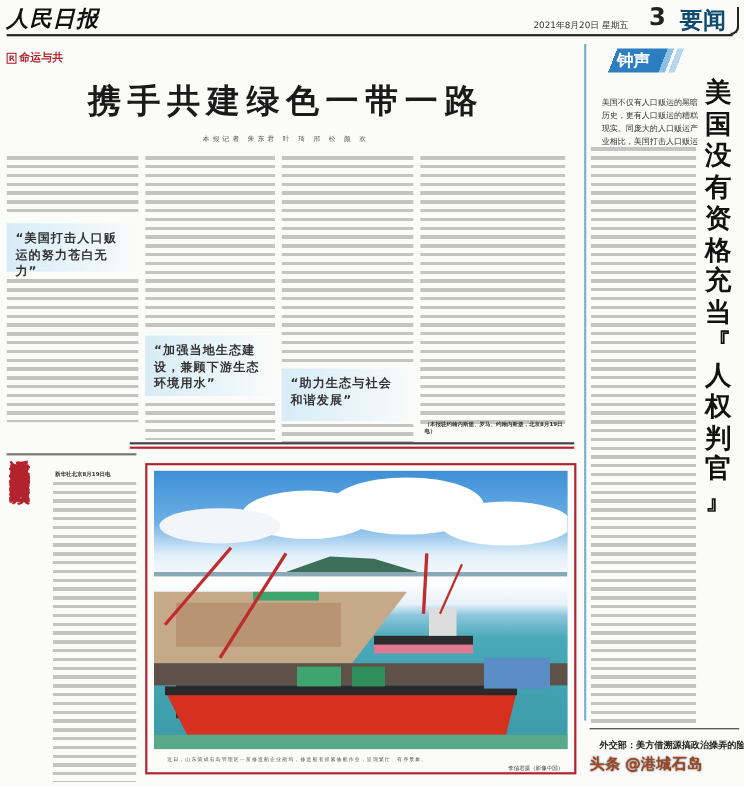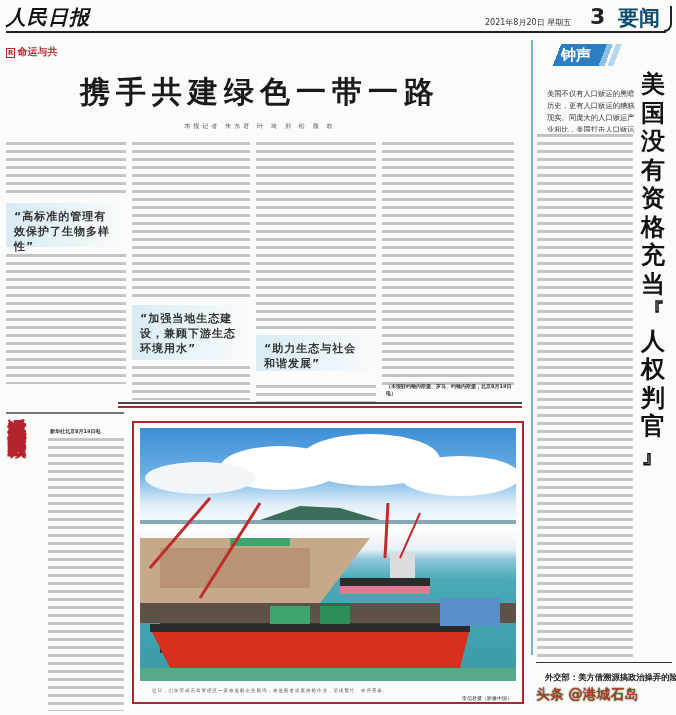--- a/index.html
+++ b/index.html
@@ -54,37 +54,37 @@
 <div class="kicker">
   <span style="display:inline-block;border:1px solid #b3242e;font-size:7px;line-height:8px;padding:0 1px;margin-right:2px;">R</span><span>命运与共</span>
 </div>
 
 <div class="headline">携手共建绿色一带一路</div>
 <div class="byline">本报记者  朱东君  叶  琦  邢  松  颜  欢</div>
 
 <div class="col" style="left:6px;top:140px;width:120px;height:58px;">
     <div class="lines"></div>
   </div>
-<div class="subhead" style="left:6px;top:203px;width:120px;height:44px;">“高标准的管理有效保护了生物多样性”</div>
+<div class="subhead" style="left:6px;top:203px;width:120px;height:44px;">“美国打击人口贩运的努力苍白无力”</div>
 <div class="col" style="left:6px;top:252px;width:120px;height:132px;">
     <div class="lines"></div>
   </div>
 
 <div class="col" style="left:132px;top:140px;width:118px;height:162px;">
     <div class="lines"></div>
   </div>
 <div class="subhead" style="left:132px;top:305px;width:118px;height:55px;">“加强当地生态建设，兼顾下游生态环境用水”</div>
 <div class="col" style="left:132px;top:364px;width:118px;height:36px;">
     <div class="lines"></div>
   </div>
 
 <div class="col" style="left:256px;top:140px;width:120px;height:190px;">
     <div class="lines"></div>
   </div>
-<div class="subhead" style="left:256px;top:335px;width:120px;height:36px;">“助力生态与社会和谐发展”</div>
+<div class="subhead" style="left:256px;top:335px;width:120px;height:48px;">“助力生态与社会和谐发展”</div>
 <div class="col" style="left:256px;top:383px;width:120px;height:20px;">
     <div class="lines"></div>
   </div>
 
 <div class="col" style="left:382px;top:140px;width:132px;height:248px;">
     <div class="lines"></div>
   </div>
 <div style="position:absolute;left:386px;top:383px;width:128px;font-size:5px;line-height:7px;font-weight:bold;color:#333;font-family:'DejaVu Sans',sans-serif;">（本报驻约翰内斯堡、罗马、约翰内斯堡，北京8月19日电）</div>
 
 <div class="double-line"></div>

